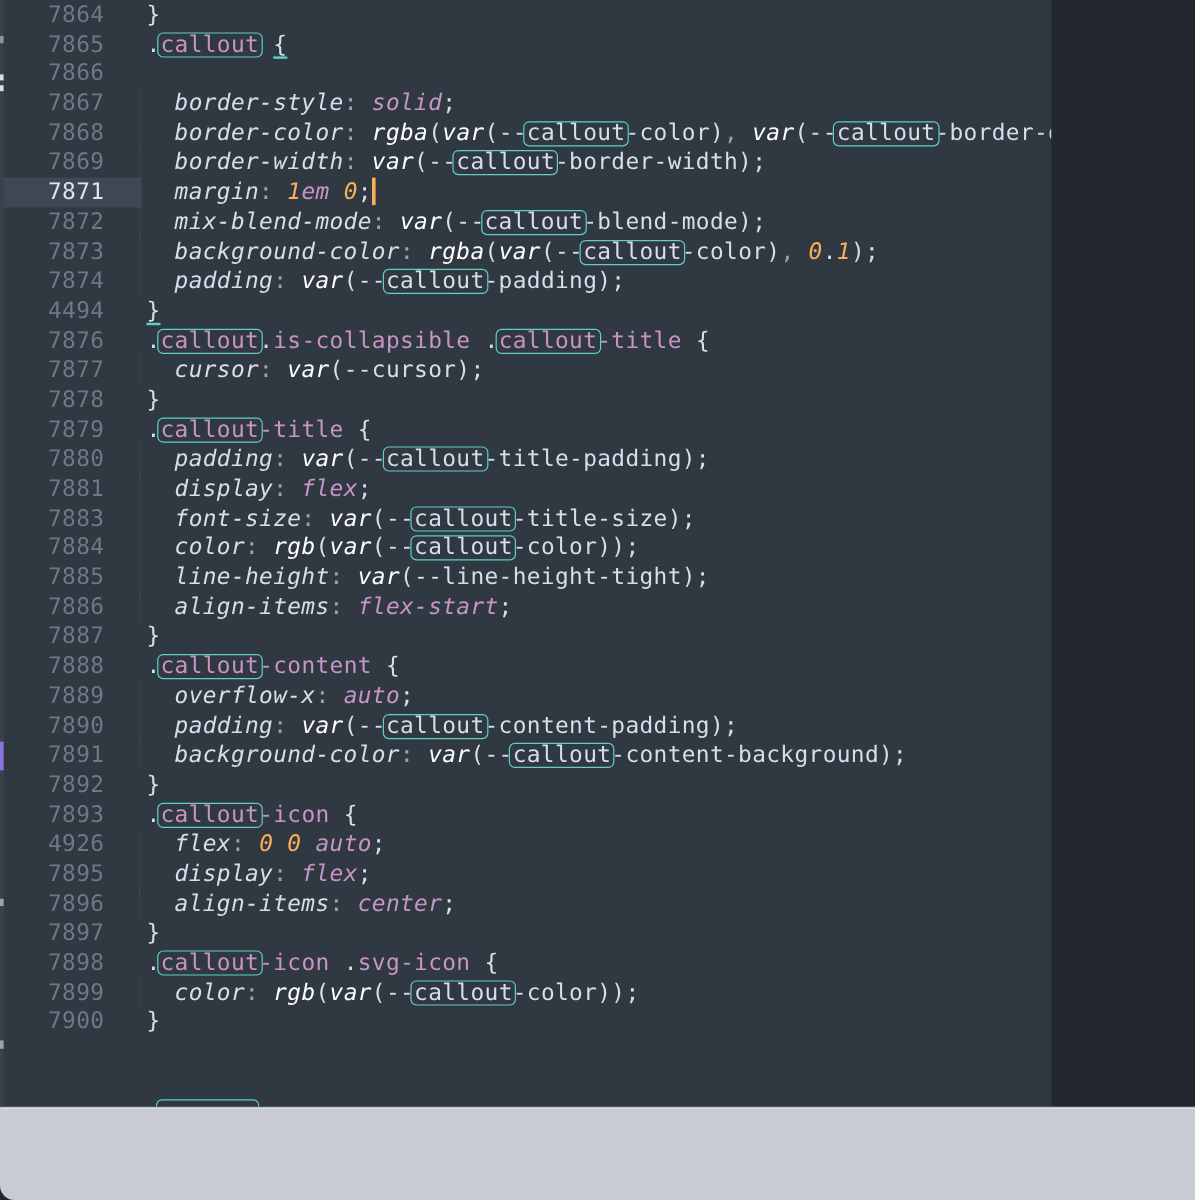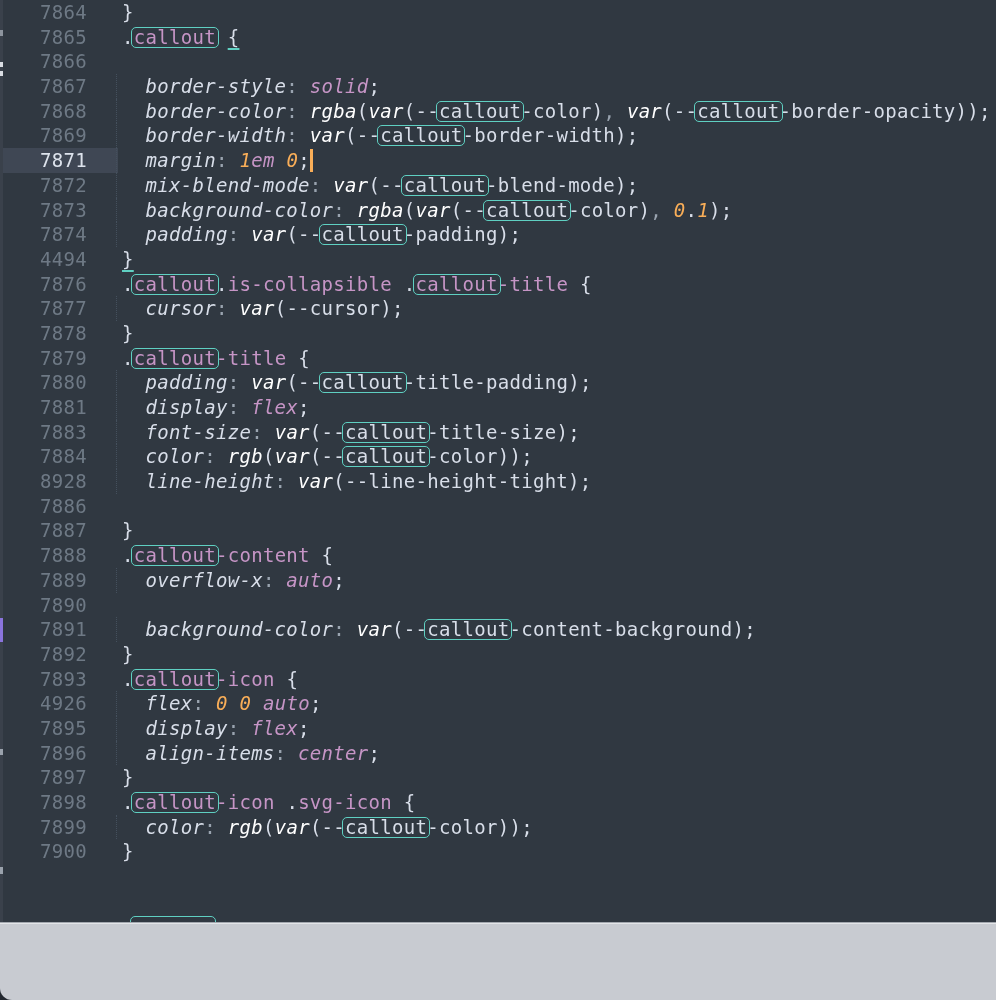--- a/index.html
+++ b/index.html
@@ -3,21 +3,21 @@
 <meta charset="utf-8">
 <style>
   html,body{margin:0;padding:0;}
   body{
     width:996px;height:1000px;overflow:hidden;position:relative;
     background:#232830;
     font-family:"Liberation Sans", sans-serif;
   }
   
   #editor{
-    position:absolute;left:0;top:0;width:996px;height:922px;
+    position:absolute;left:0;top:0;width:876px;height:922px;
     background:var(--bg,#303841);
     overflow:hidden;
     cursor:text;
   }
   #edge-rail{
     position:absolute;left:0;top:0;width:3px;height:922px;
     background:#3a414b;z-index:5;
   }
   .edge-mark{position:absolute;left:0;width:3px;z-index:6;}
   #code-rows{
@@ -107,26 +107,26 @@
       <div class="code-row"><span class="gut">7874</span><span class="code"><span class="guide"></span><span class="tk-pr">  padding</span><span class="tk-pu">:</span><span class="tk-d"> </span><span class="tk-f">var</span><span class="tk-d">(--</span><span class="tk-d tk-box">callout</span><span class="tk-d">-padding</span><span class="tk-d">);</span></span></div>
       <div class="code-row"><span class="gut">4494</span><span class="code"><span class="tk-d tk-ul">}</span></span></div>
       <div class="code-row"><span class="gut">7876</span><span class="code"><span class="tk-d">.</span><span class="tk-s tk-box">callout</span><span class="tk-d">.</span><span class="tk-s">is-collapsible</span><span class="tk-d"> .</span><span class="tk-s tk-box">callout</span><span class="tk-s">-title</span><span class="tk-d"> </span><span class="tk-d">{</span></span></div>
       <div class="code-row"><span class="gut">7877</span><span class="code"><span class="guide"></span><span class="tk-pr">  cursor</span><span class="tk-pu">:</span><span class="tk-d"> </span><span class="tk-f">var</span><span class="tk-d">(--cursor);</span></span></div>
       <div class="code-row"><span class="gut">7878</span><span class="code"><span class="tk-d">}</span></span></div>
       <div class="code-row"><span class="gut">7879</span><span class="code"><span class="tk-d">.</span><span class="tk-s tk-box">callout</span><span class="tk-s">-title</span><span class="tk-d"> </span><span class="tk-d">{</span></span></div>
       <div class="code-row"><span class="gut">7880</span><span class="code"><span class="guide"></span><span class="tk-pr">  padding</span><span class="tk-pu">:</span><span class="tk-d"> </span><span class="tk-f">var</span><span class="tk-d">(--</span><span class="tk-d tk-box">callout</span><span class="tk-d">-title-padding</span><span class="tk-d">);</span></span></div>
       <div class="code-row"><span class="gut">7881</span><span class="code"><span class="guide"></span><span class="tk-pr">  display</span><span class="tk-pu">:</span><span class="tk-v"> flex</span><span class="tk-d">;</span></span></div>
       <div class="code-row"><span class="gut">7883</span><span class="code"><span class="guide"></span><span class="tk-pr">  font-size</span><span class="tk-pu">:</span><span class="tk-d"> </span><span class="tk-f">var</span><span class="tk-d">(--</span><span class="tk-d tk-box">callout</span><span class="tk-d">-title-size</span><span class="tk-d">);</span></span></div>
       <div class="code-row"><span class="gut">7884</span><span class="code"><span class="guide"></span><span class="tk-pr">  color</span><span class="tk-pu">:</span><span class="tk-d"> </span><span class="tk-f">rgb</span><span class="tk-d">(</span><span class="tk-f">var</span><span class="tk-d">(--</span><span class="tk-d tk-box">callout</span><span class="tk-d">-color</span><span class="tk-d">));</span></span></div>
-      <div class="code-row"><span class="gut">8928</span><span class="code"><span class="guide"></span><span class="tk-pr">  line-height</span><span class="tk-pu">:</span><span class="tk-d"> </span><span class="tk-f">var</span><span class="tk-d">(--line-height-tight);</span></span></div>
-      <div class="code-row"><span class="gut">7886</span></div>
+      <div class="code-row"><span class="gut">7885</span><span class="code"><span class="guide"></span><span class="tk-pr">  line-height</span><span class="tk-pu">:</span><span class="tk-d"> </span><span class="tk-f">var</span><span class="tk-d">(--line-height-tight);</span></span></div>
+      <div class="code-row"><span class="gut">7886</span><span class="code"><span class="guide"></span><span class="tk-pr">  align-items</span><span class="tk-pu">:</span><span class="tk-v"> flex-start</span><span class="tk-d">;</span></span></div>
       <div class="code-row"><span class="gut">7887</span><span class="code"><span class="tk-d">}</span></span></div>
       <div class="code-row"><span class="gut">7888</span><span class="code"><span class="tk-d">.</span><span class="tk-s tk-box">callout</span><span class="tk-s">-content</span><span class="tk-d"> </span><span class="tk-d">{</span></span></div>
       <div class="code-row"><span class="gut">7889</span><span class="code"><span class="guide"></span><span class="tk-pr">  overflow-x</span><span class="tk-pu">:</span><span class="tk-v"> auto</span><span class="tk-d">;</span></span></div>
-      <div class="code-row"><span class="gut">7890</span></div>
+      <div class="code-row"><span class="gut">7890</span><span class="code"><span class="guide"></span><span class="tk-pr">  padding</span><span class="tk-pu">:</span><span class="tk-d"> </span><span class="tk-f">var</span><span class="tk-d">(--</span><span class="tk-d tk-box">callout</span><span class="tk-d">-content-padding</span><span class="tk-d">);</span></span></div>
       <div class="code-row"><span class="gut">7891</span><span class="code"><span class="guide"></span><span class="tk-pr">  background-color</span><span class="tk-pu">:</span><span class="tk-d"> </span><span class="tk-f">var</span><span class="tk-d">(--</span><span class="tk-d tk-box">callout</span><span class="tk-d">-content-background</span><span class="tk-d">);</span></span></div>
       <div class="code-row"><span class="gut">7892</span><span class="code"><span class="tk-d">}</span></span></div>
       <div class="code-row"><span class="gut">7893</span><span class="code"><span class="tk-d">.</span><span class="tk-s tk-box">callout</span><span class="tk-s">-icon</span><span class="tk-d"> </span><span class="tk-d">{</span></span></div>
       <div class="code-row"><span class="gut">4926</span><span class="code"><span class="guide"></span><span class="tk-pr">  flex</span><span class="tk-pu">:</span><span class="tk-d"> </span><span class="tk-n">0</span><span class="tk-d"> </span><span class="tk-n">0</span><span class="tk-v"> auto</span><span class="tk-d">;</span></span></div>
       <div class="code-row"><span class="gut">7895</span><span class="code"><span class="guide"></span><span class="tk-pr">  display</span><span class="tk-pu">:</span><span class="tk-v"> flex</span><span class="tk-d">;</span></span></div>
       <div class="code-row"><span class="gut">7896</span><span class="code"><span class="guide"></span><span class="tk-pr">  align-items</span><span class="tk-pu">:</span><span class="tk-v"> center</span><span class="tk-d">;</span></span></div>
       <div class="code-row"><span class="gut">7897</span><span class="code"><span class="tk-d">}</span></span></div>
       <div class="code-row"><span class="gut">7898</span><span class="code"><span class="tk-d">.</span><span class="tk-s tk-box">callout</span><span class="tk-s">-icon</span><span class="tk-d"> .</span><span class="tk-s">svg-icon</span><span class="tk-d"> </span><span class="tk-d">{</span></span></div>
       <div class="code-row"><span class="gut">7899</span><span class="code"><span class="guide"></span><span class="tk-pr">  color</span><span class="tk-pu">:</span><span class="tk-d"> </span><span class="tk-f">rgb</span><span class="tk-d">(</span><span class="tk-f">var</span><span class="tk-d">(--</span><span class="tk-d tk-box">callout</span><span class="tk-d">-color</span><span class="tk-d">));</span></span></div>
       <div class="code-row"><span class="gut">7900</span><span class="code"><span class="tk-d">}</span></span></div>

